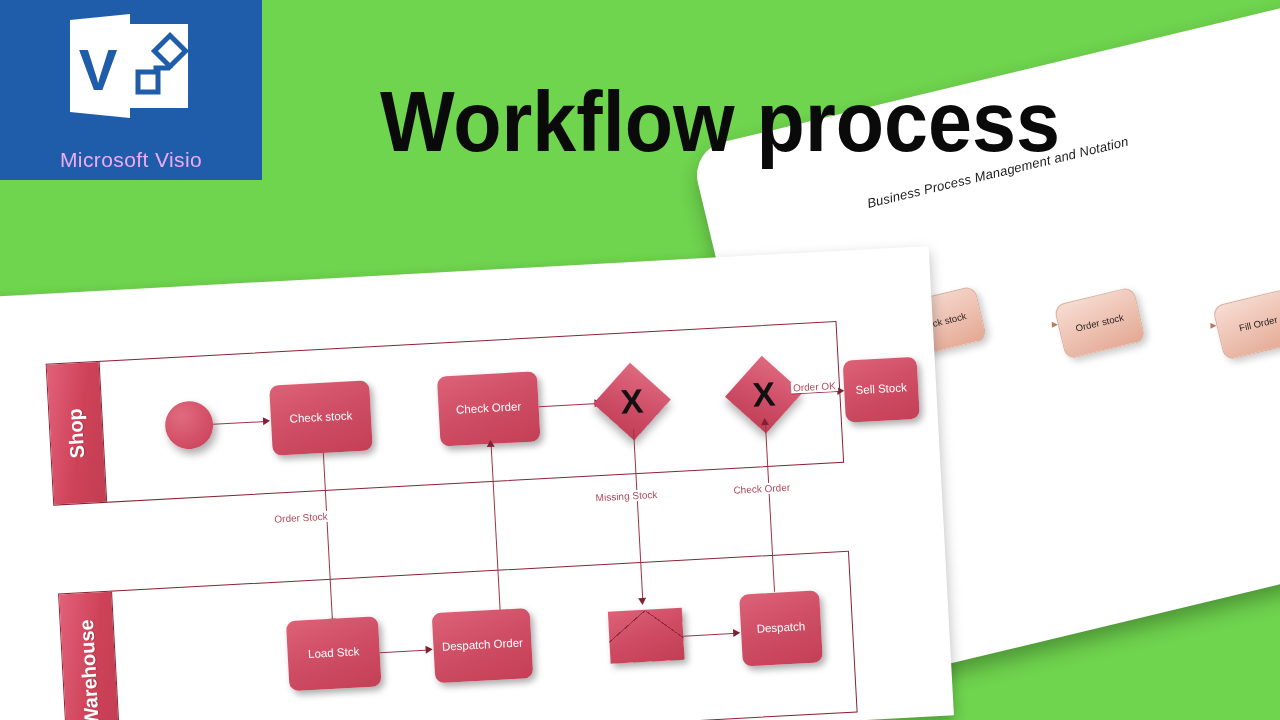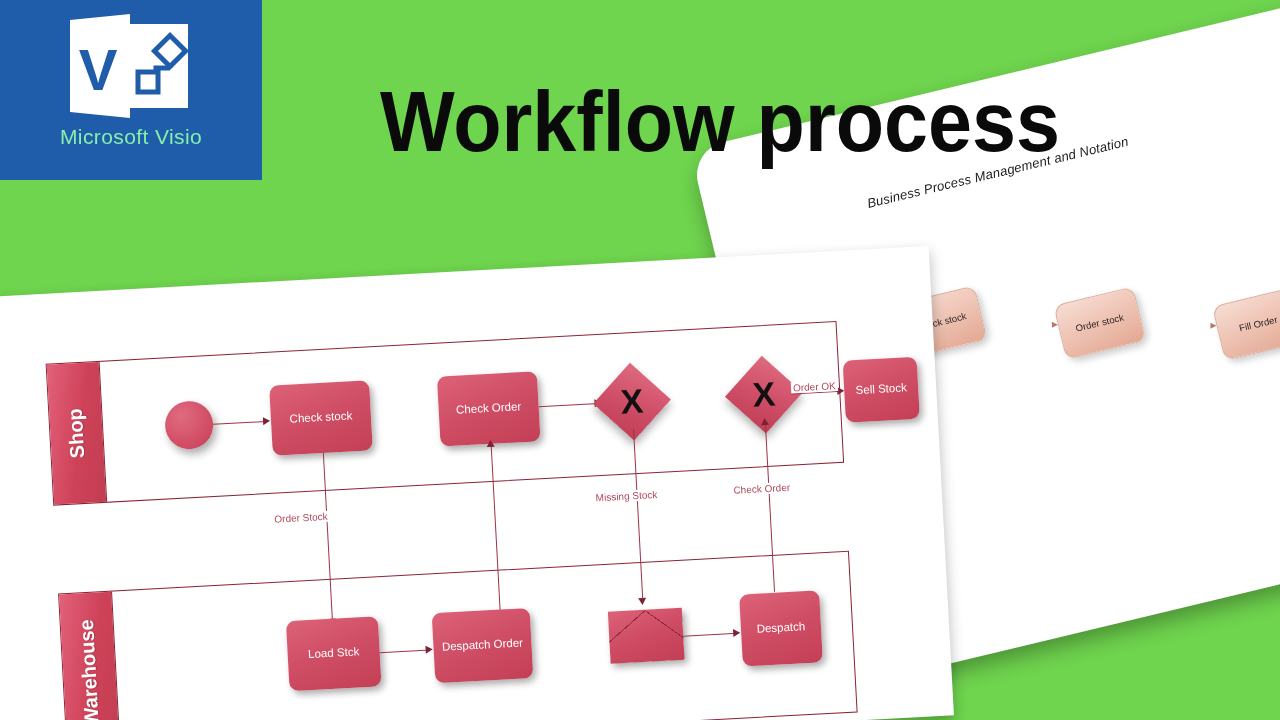--- a/index.html
+++ b/index.html
@@ -12,22 +12,22 @@
   }
   #stage{position:absolute;inset:0;width:1280px;height:720px;overflow:hidden;background:#6FD44E;}
 
   
   #logo-badge{
     position:absolute;left:0;top:0;width:262px;height:180px;
     background:#1F5CA9;z-index:40;
   }
   #logo-mark{position:absolute;left:58px;top:14px;width:140px;height:104px;}
   #logo-caption{
-    position:absolute;left:0;top:125px;width:262px;text-align:center;
-    color:#86efac;font-size:21px;letter-spacing:.4px;font-weight:400;
+    position:absolute;left:0;top:148px;width:262px;text-align:center;
+    color:#f0abfc;font-size:21px;letter-spacing:.4px;font-weight:400;
   }
 
   
   #page-title{
     position:absolute;left:380px;top:78px;width:780px;
     color:#0a0a0a;font-size:86px;line-height:1;font-weight:700;
     font-family:"Liberation Sans Narrow","Liberation Sans",sans-serif;
     transform:scaleX(.92);transform-origin:left top;
     white-space:nowrap;z-index:30;
   }

